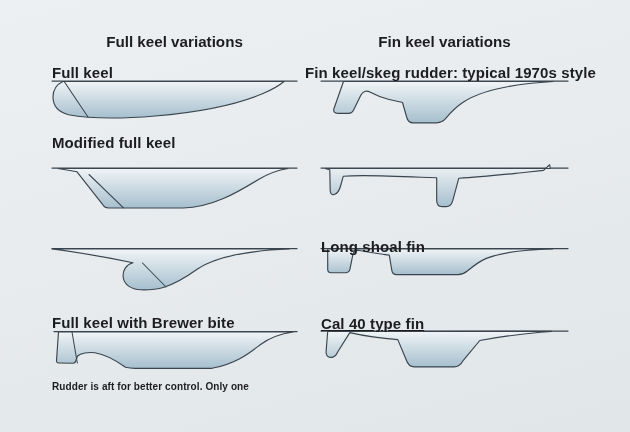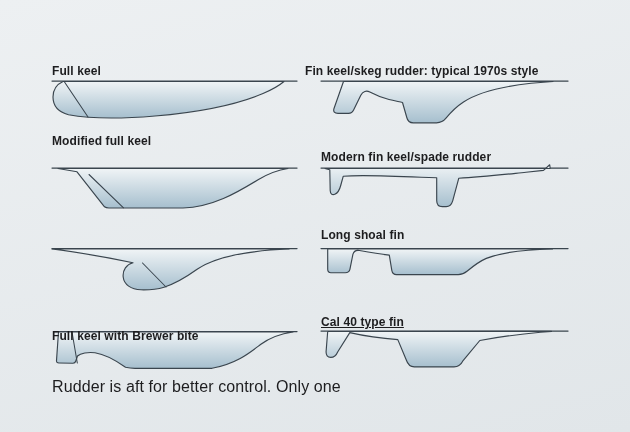--- a/index.html
+++ b/index.html
@@ -15,25 +15,25 @@
     position:relative;width:630px;height:432px;overflow:hidden;
     background:linear-gradient(165deg,var(--background-top) 0%,var(--background-bottom) 100%);
     font-family:"Liberation Sans",sans-serif;
   }
   .stage svg{position:absolute;left:0;top:0;}
   .heading{
     position:absolute;font-weight:bold;font-size:15.2px;color:var(--text);
     text-align:center;white-space:nowrap;
   }
   .lbl{
-    position:absolute;font-weight:bold;font-size:12px;color:var(--text);
+    position:absolute;font-weight:bold;font-size:15px;color:var(--text);
     white-space:nowrap;letter-spacing:.1px;
   }
   .caption{
-    position:absolute;font-weight:normal;font-size:16px;line-height:13.8px;
+    position:absolute;font-weight:bold;font-size:10px;line-height:13.8px;
     color:var(--text);letter-spacing:.1px;white-space:nowrap;
   }
   .hull{fill:url(#hullGrad);stroke:var(--outline);stroke-width:1.15;
         stroke-linejoin:round;stroke-linecap:round;}
   .seam{fill:none;stroke:var(--outline);stroke-width:1.05;stroke-linecap:round;}
   .waterline{stroke:var(--outline);stroke-width:1.25;stroke-linecap:round;}
 </style>
 </head>
 <body>
 
@@ -99,27 +99,28 @@
          C505.5 250.9 530.5 249.4 552.5 249 Z"></path>
 
     <path class="hull" d="M327.7 331.5 L326.1 351.5 C325.9 355.2 327.6 357.4 330.7 357.4
          C333.8 357.4 336.3 355.3 337.8 351.7 L349.8 332.6
          C365.5 336.2 385.5 338.7 397.8 339.6 L406.2 359.8
          C407.7 364.3 410.3 366.9 414.3 366.9 L454 366.9
          C458.1 366.9 461.2 364.4 463.3 360.3 L479.8 340.5
          C495.5 337.6 520.5 334.1 540.5 332.3 L551.5 331.4 Z"></path>
   </svg>
 
+  <div class="heading" style="left:52px;top:33px;width:245px;">Full keel variations</div>
+  <div class="heading" style="left:321px;top:33px;width:247px;">Fin keel variations</div>
 
   <div class="lbl" style="left:52px;top:63.5px;">Full keel</div>
   <div class="lbl" style="left:52px;top:134px;">Modified full keel</div>
-  <div class="lbl" style="left:52px;top:329px;">Full keel with Brewer bite</div>
+  <div class="lbl" style="left:52px;top:314px;">Full keel with Brewer bite</div>
 
   <div class="lbl" style="left:305px;top:64px;">Fin keel/skeg rudder: typical 1970s style</div>
-  <div class="lbl" style="left:321px;top:150px;">Modern fin keel/spade rudder</div>
-  <div class="lbl" style="left:321px;top:228px;text-align:right;">Long shoal fin</div>
+  <div class="lbl" style="left:321px;top:238px;text-align:right;">Long shoal fin</div>
   <div class="lbl" style="left:321px;top:315px;text-decoration:underline;">Cal 40 type fin</div>
 
   <div class="caption" style="left:52px;top:379.5px;">
     <div>Rudder is aft for better control. Only one</div>
   </div>
 
 </div>
 
 </body></html>

